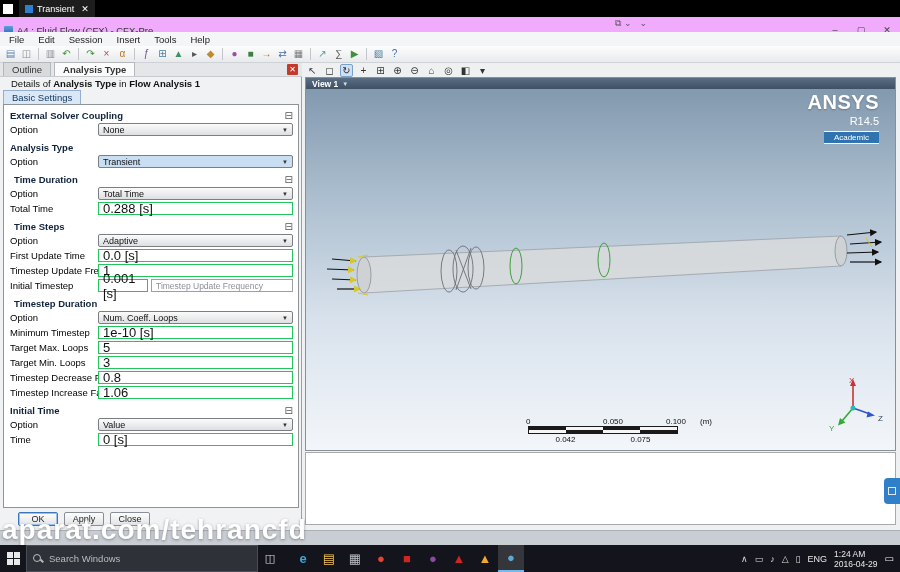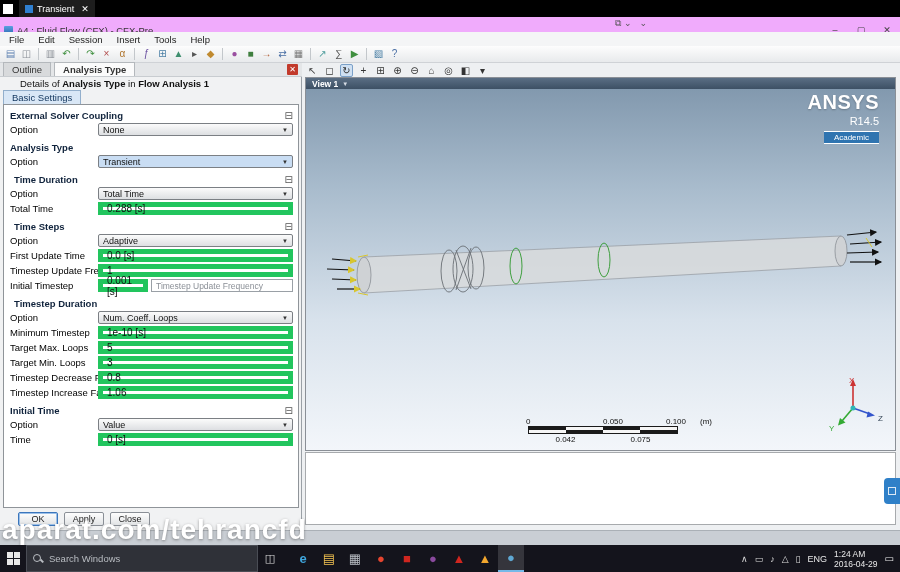--- a/index.html
+++ b/index.html
@@ -31,35 +31,35 @@
 
   
   .main { position:absolute; left:0; top:63px; width:900px; height:467px; background:#eef0f2; }
 
   
   .left-panel { position:absolute; left:0; top:0; width:302px; height:467px; background:#f1f2f3; border-right:1px solid #9aa0a6; }
   .panel-tabs { position:absolute; left:0; top:0; width:302px; height:14px; background:#e4e6e8; border-bottom:1px solid #c8ccd0; display:flex; align-items:flex-end; }
   .ptab { padding:1px 8px; font-size:9.5px; background:#d8dadc; border:1px solid #b4b8bc; border-bottom:none; margin-left:3px; color:#333; }
   .ptab.active { background:#fbfbfb; font-weight:bold; }
   .panel-close { margin-left:auto; margin-right:4px; margin-bottom:1px; width:11px; height:11px; background:#c23a2b; color:#fff; font-size:8px; display:flex; align-items:center; justify-content:center; border-radius:1px; }
-  .details-header { position:absolute; left:16px; top:14px; width:302px; height:13px; padding:1px 0 0 4px; font-size:9.5px; color:#111; white-space:nowrap; }
+  .details-header { position:absolute; left:7px; top:14px; width:302px; height:13px; padding:1px 0 0 4px; font-size:9.5px; color:#111; white-space:nowrap; }
   .details-header b { font-weight:bold; }
   .basic-tab { position:absolute; left:3px; top:27px; padding:1px 8px; font-size:9.5px; background:#d9e7f6; border:1px solid #93afcc; border-bottom:none; color:#173a61; }
   .details-form { position:absolute; left:3px; top:41px; width:296px; height:404px; background:#fff; border:1px solid #8f9499; overflow:hidden; }
   .form-row { display:flex; align-items:center; padding:0 5px 0 6px; height:15px; }
   .form-row.group { height:14px; margin-top:3px; font-weight:bold; color:#10233c; font-size:9.5px; }
   .form-row.group.sub { padding-left:10px; }
   .group-label { flex:1; }
   .toggle { font-size:10px; color:#555; font-weight:normal; }
   .field-label { width:88px; font-size:9.5px; color:#000; white-space:nowrap; overflow:hidden; }
   .select-ctrl { flex:1; height:13px; background:linear-gradient(#fbfbfb,#dddfe2); border:1px solid #7b7f84; border-radius:2px; display:flex; align-items:center; padding:0 4px; font-size:9px; color:#111; }
   .select-ctrl.hl { background:#c9ddf3; }
   .sel-val { flex:1; white-space:nowrap; overflow:hidden; }
   .caret { font-size:6px; color:#333; }
-  .input-ctrl { flex:1; height:13px; background:#fff; border:5px solid #22c55e; display:flex; align-items:center; padding:0 4px; font-size:10px; color:#111; }
+  .input-ctrl { flex:1; height:13px; background:#fff; border:1px solid #22c55e; display:flex; align-items:center; padding:0 4px; font-size:13px; color:#111; }
   .input-ctrl.narrow { flex:none; width:50px; }
   .tooltip-box { flex:1; height:13px; margin-left:3px; background:#fff; border:1px solid #9aa0a6; color:#8a8f96; font-size:8.5px; display:flex; align-items:center; padding:0 4px; white-space:nowrap; overflow:hidden; }
   .panel-buttons { position:absolute; left:18px; top:449px; display:flex; gap:6px; }
   .pbtn { width:40px; height:14px; font-size:9px; background:linear-gradient(#fdfdfd,#e2e4e6); border:1px solid #8a8f96; border-radius:2px; display:flex; align-items:center; justify-content:center; color:#222; }
   .pbtn.primary { border-color:#3b76bc; box-shadow:0 0 0 1px #9cc0e8 inset; }
 
   
   .right-panel { position:absolute; left:302px; top:0; width:598px; height:467px; }
   .vp-toolbar { position:absolute; left:4px; top:0; height:14px; display:flex; align-items:center; gap:4px; }
   .vp-icon { width:13px; height:13px; display:flex; align-items:center; justify-content:center; font-size:10px; color:#333; border:1px solid transparent; }

